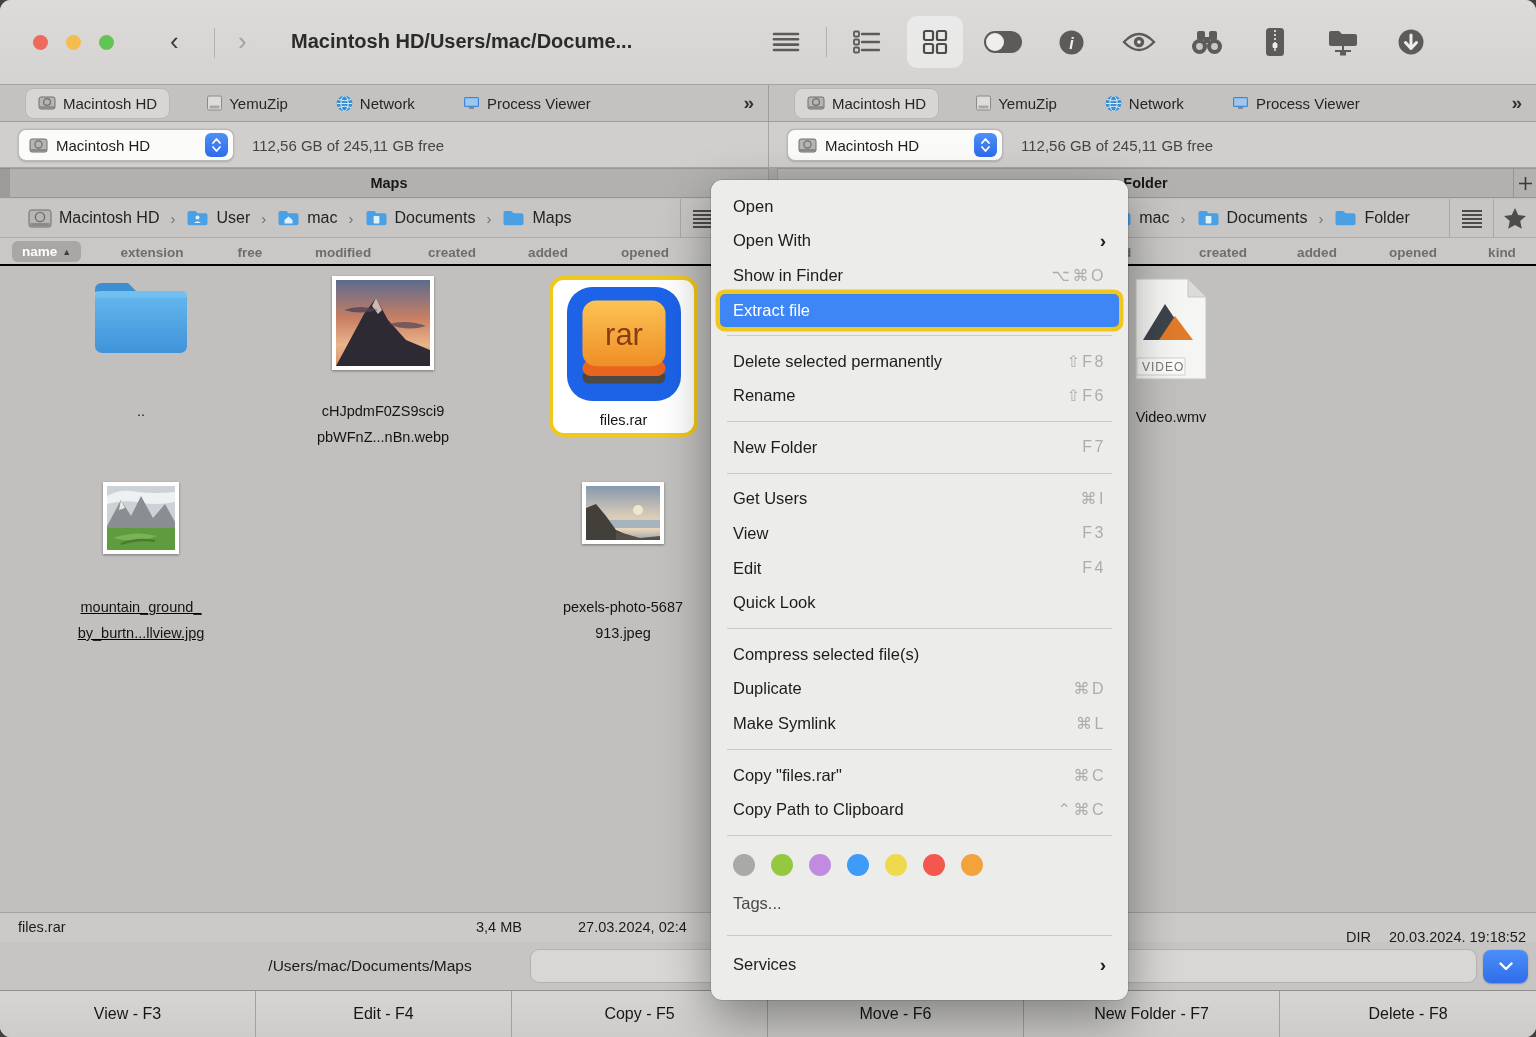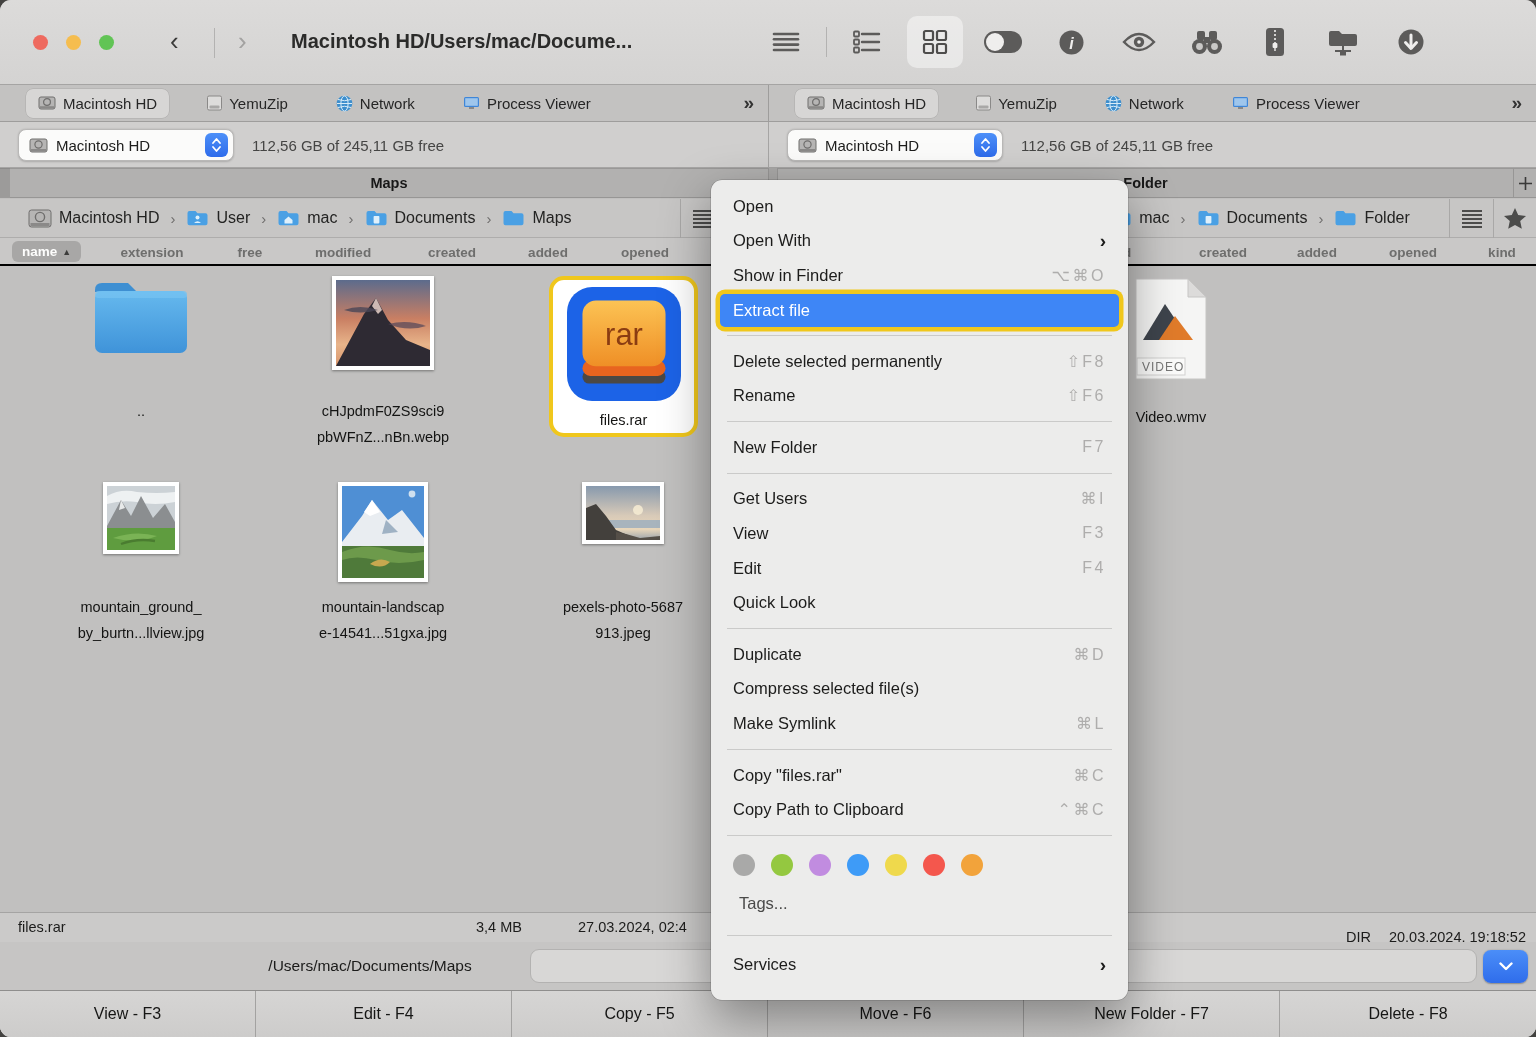--- a/index.html
+++ b/index.html
@@ -526,56 +526,38 @@
           </defs>
       <rect x="0" y="0" width="118" height="118" rx="26" fill="#1c63e7"></rect>
       <rect x="16" y="86" width="86" height="14" rx="7" fill="#4b4845"></rect>
       <rect x="16" y="76" width="86" height="16" rx="8" fill="#e8641f"></rect>
       <rect x="16" y="14" width="86" height="68" rx="14" fill="url(#org)"></rect>
       <text x="59" y="60" text-anchor="middle" font-size="32" fill="#8a3c12">rar</text>
     </svg>
     <div class="fname" style="margin-top:6px;">files.rar</div>
   </div>
 
-  <div class="fcell" style="left:36px;top:482px;">
+  <div class="fcell" style="left:36px;top:482px;text-decoration:underline;">
     <div class="iconzone" style="height:112px;">
       <div class="thumb">
         <svg width="68" height="64" viewBox="0 0 68 64">
           <rect width="68" height="64" fill="#ccd2d6"></rect>
           <path d="M0 10 q14-8 30-4 q20 2 38 0 v10 q-20 4 -38 0 q-16-2 -30 2 Z" fill="#eef1f2"></path>
           <path d="M0 40 L14 14 L24 30 L34 10 L46 32 L58 18 L68 36 L68 44 L0 44 Z" fill="#8b8e90"></path>
           <path d="M14 14 L18 22 L12 24 Z" fill="#e8eaea"></path>
           <rect x="0" y="42" width="68" height="22" fill="#5f9c3f"></rect>
           <path d="M6 52 q22-8 44-2 q-20 8 -44 2 Z" fill="#7ab355"></path>
           <path d="M14 58 q16-6 34-3" stroke="#4a7c30" stroke-width="2.4" fill="none"></path>
         </svg>
       </div>
     </div>
     <div class="fname">mountain_ground_
 by_burtn...llview.jpg</div>
   </div>
 
-  <div class="fcell" style="left:278px;top:482px;">
-    <div class="iconzone" style="height:112px;">
-      <div class="thumb">
-        <svg width="82" height="92" viewBox="0 0 82 92">
-          <rect width="82" height="92" fill="#4f8fd4"></rect>
-          <circle cx="70" cy="8" r="3.4" fill="#cfe0ef"></circle>
-          <path d="M0 56 L20 30 L30 14 L46 34 L60 24 L82 52 L82 64 L0 64 Z" fill="#e9edf1"></path>
-          <path d="M30 14 L38 26 L28 30 L22 26 Z" fill="#ffffff"></path>
-          <path d="M44 34 L56 46 L40 48 Z" fill="#9fb2c4"></path>
-          <rect x="0" y="60" width="82" height="32" fill="#4f7a3a"></rect>
-          <path d="M0 66 q24-10 48-2 q18 5 34 2 v8 q-26 6 -48 0 q-20-5 -34 0 Z" fill="#6d9a4b"></path>
-          <path d="M28 78 q10-8 20-2 q-8 8 -20 2 Z" fill="#c7a84f"></path>
-        </svg>
-      </div>
-    </div>
-    <div class="fname">mountain-landscap
-e-14541...51gxa.jpg</div>
-  </div>
 
   <div class="fcell" style="left:518px;top:482px;">
     <div class="iconzone" style="height:112px;">
       <div class="thumb">
         <svg width="74" height="54" viewBox="0 0 74 54">
           <defs>
                 <linearGradient id="sk2" x1="0" y1="0" x2="0" y2="1">
                   <stop offset="0" stop-color="#8799ad"></stop>
                   <stop offset="0.55" stop-color="#d8cab8"></stop>
                   <stop offset="0.8" stop-color="#e8d6ba"></stop>
@@ -679,25 +661,25 @@
         </div>
     <div class="mi">
           <span>Edit</span>
           <span class="sc">F4</span>
         </div>
     <div class="mi">
           <span>Quick Look</span>
         </div>
     <div class="msep"></div>
     <div class="mi">
+          <span>Compress selected file(s)</span>
+        </div>
+    <div class="mi">
           <span>Duplicate</span>
           <span class="sc">⌘D</span>
-        </div>
-    <div class="mi">
-          <span>Compress selected file(s)</span>
         </div>
     <div class="mi">
           <span>Make Symlink</span>
           <span class="sc">⌘L</span>
         </div>
     <div class="msep"></div>
     <div class="mi">
           <span>Copy "files.rar"</span>
           <span class="sc">⌘C</span>
         </div>
@@ -708,21 +690,21 @@
     <div class="msep"></div>
     <div class="dotrow">
       <span class="dot" style="background-color:#a9a9a8"></span>
       <span class="dot" style="background-color:#94c840"></span>
       <span class="dot" style="background-color:#c18ce0"></span>
       <span class="dot" style="background-color:#3e9bf7"></span>
       <span class="dot" style="background-color:#efd94c"></span>
       <span class="dot" style="background-color:#f4574d"></span>
       <span class="dot" style="background-color:#f2a33b"></span>
     </div>
-    <div class="mi" style="color:#4a4a49;margin-left:6px;">
+    <div class="mi" style="color:#4a4a49;">
           <span>Tags...</span>
         </div>
     <div class="msep" style="margin-top:14px;margin-bottom:12px;"></div>
     <div class="mi">
           <span>Services</span>
           <span class="sub">›</span>
         </div>
   </div>
 
 </div>

